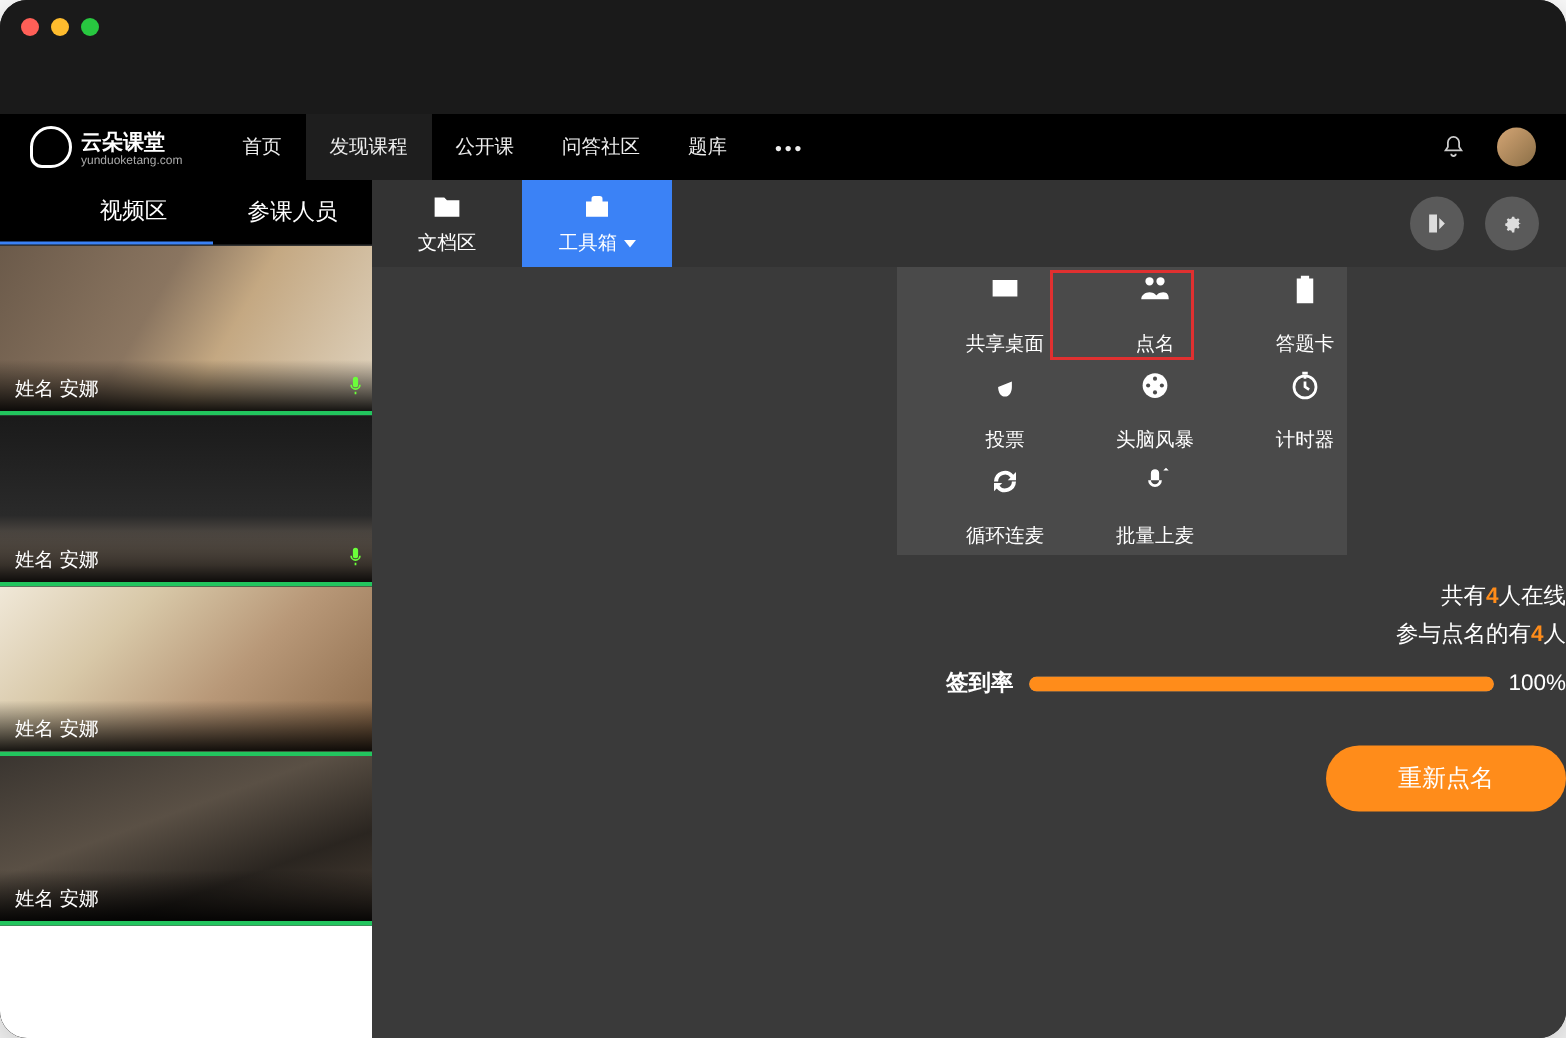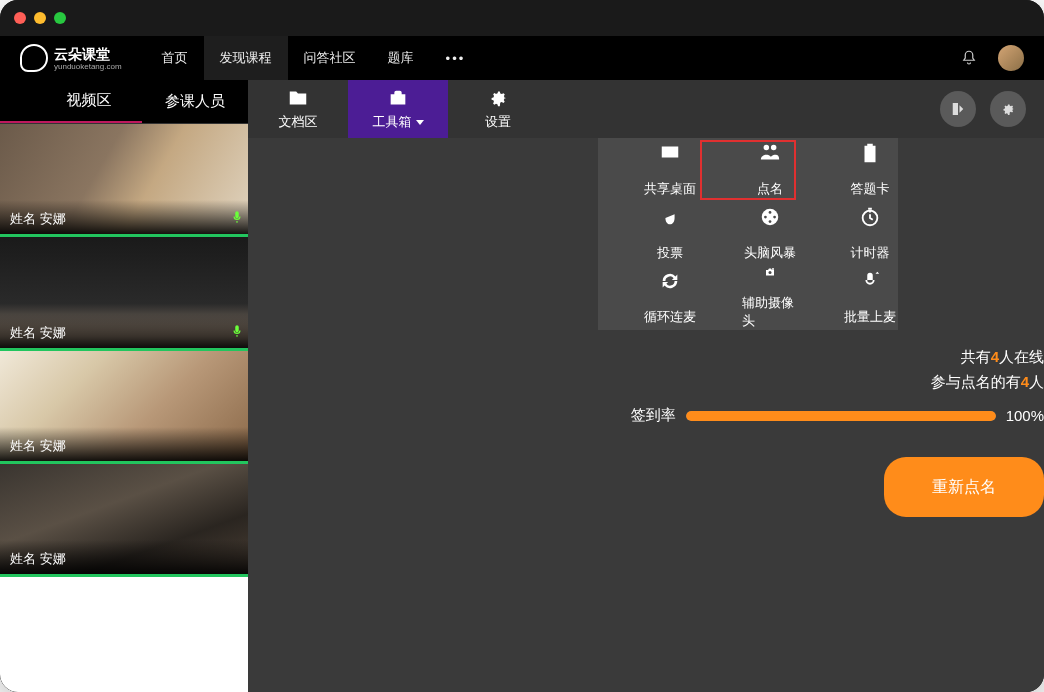--- a/index.html
+++ b/index.html
@@ -4,70 +4,70 @@
 <style>
 * { box-sizing: border-box; margin: 0; padding: 0; }
 body { font-family: -apple-system, "PingFang SC", "Microsoft YaHei", sans-serif; background: #fff; display: flex; justify-content: center; align-items: center; min-height: 100vh; }
 .window { width: 1044px; height: 692px; background: #1a1a1a; border-radius: 18px; overflow: hidden; position: relative; box-shadow: 0 10px 40px rgba(0,0,0,0.3); }
 .titlebar { height: 36px; background: #1a1a1a; display: flex; align-items: center; padding: 0 14px; }
 .traffic { display: flex; gap: 8px; }
 .dot { width: 12px; height: 12px; border-radius: 50%; }
 .dot.red { background: #ff5f57; }
 .dot.yellow { background: #febc2e; }
 .dot.green { background: #28c840; }
-.topnav { height: 44px; background: #000; display: flex; align-items: center; padding: 0 20px; gap: 0; color: #eee; font-size: 13px; }
+.topnav { height: 44px; background: #000; display: flex; align-items: center; padding: 0 20px; gap: 0; color: #eee; font-size: 13px; margin-top: 40px; }
 .logo { display: flex; align-items: center; gap: 6px; margin-right: 24px; }
 .logo-glyph { width: 28px; height: 28px; border: 2.5px solid #fff; border-radius: 50% 50% 50% 8px; border-bottom: 2.5px solid #fff; position: relative; }
 .logo-text { font-size: 14px; font-weight: 600; color:#fff; }
 .logo-sub { font-size: 8px; color: #aaa; margin-top:-2px; }
 .nav-item { padding: 0 16px; height: 44px; display: flex; align-items: center; cursor: pointer; }
 .nav-item.active { background: #1e1e1e; text-align: center; }
 .nav-more { padding: 0 16px; letter-spacing: 2px; }
 .nav-spacer { flex: 1; }
 .bell, .avatar { width: 26px; height: 26px; margin-left: 16px; display:flex; align-items:center; justify-content:center; }
 .avatar { border-radius: 50%; background: linear-gradient(135deg,#d4a574,#8b6f47); }
 .bell svg { width: 18px; height: 18px; }
 .content { display: flex; height: calc(692px - 36px - 44px); }
 .sidebar { width: 248px; background: #000; display: flex; flex-direction: column; }
 .tabs { display: flex; height: 44px; background: #000; border-bottom: 1px solid #333; }
 .tab { flex: 1; display: flex; align-items: center; justify-content: center; color: #fff; font-size: 15px; cursor: pointer; }
-.tab.active { border-bottom: 2px solid #be185d; padding-left: 36px; }
+.tab.active { border-bottom: 2px solid #3b82f6; padding-left: 36px; }
 .videos { flex: 1; overflow: hidden; display: flex; flex-direction: column; }
 .video-tile { position: relative; width: 100%; flex:1; min-height:0; background: #333; border-bottom:3px solid #22c55e; overflow:hidden; }
 .vt1 .fakevid{background:linear-gradient(120deg,#6b5a4a 0%,#8a7560 40%,#c4a882 60%,#e0d4c0 100%);}
 .vt2 .fakevid{background:linear-gradient(180deg,#1a1a1a 0%,#2a2a2a 60%,#8a7a6a 90%);}
 .vt3 .fakevid{background:linear-gradient(135deg,#f0e8d8 0%,#d8c8a8 30%,#b89878 60%,#8a6848 100%);}
 .vt4 .fakevid{background:linear-gradient(160deg,#3a3530 0%,#5a5045 40%,#2a2520 70%,#4a3f35 100%);}
 .fakevid{position:absolute;inset:0;}
 .participant-name { position: absolute; bottom: 0; left: 0; right: 0; background: linear-gradient(0deg, rgba(0,0,0,0.9), rgba(0,0,0,0)); color: #fff; font-size: 13px; padding: 10px 10px 6px; }
 .mic-ind { position: absolute; right: 4px; bottom: 10px; width: 14px; height: 14px; }
 .mic-ind svg { width:14px; height:14px; fill:#6bff3a; }
 .video-blank { background: #fff; height: 115px; }
 .main { flex: 1; background: #3a3a3a; position: relative; display: flex; flex-direction: column; }
 .mainbar { height: 58px; background: #333; display: flex; align-items: stretch; }
 .mb-item { width: 100px; display: flex; flex-direction: column; align-items: center; justify-content: center; gap: 4px; color: #fff; font-size: 13px; cursor: pointer; }
-.mb-item.toolbox { background: #4c1d95; }
+.mb-item.toolbox { background: #3b82f6; }
 .mb-item svg { width: 22px; height: 22px; fill: #fff; }
 .mb-spacer { flex: 1; }
 .mb-right { display: flex; align-items: center; gap: 14px; padding-right: 18px; }
 .circle-btn { width: 36px; height: 36px; border-radius: 50%; background: #5a5a5a; display: flex; align-items: center; justify-content: center; cursor: pointer; }
 .circle-btn svg { width: 18px; height: 18px; fill: #ddd; }
 .dropdown { position: absolute; left: 350px; top: 58px; width: 300px; background: #4a4a4a; display: grid; grid-template-columns: repeat(3,1fr); z-index: 10; }
 .dd-item { height: 64px; display: flex; flex-direction: column; align-items: center; justify-content: center; gap: 16px; color: #fff; font-size: 13px; cursor: pointer; padding-left: 44px; }
 .dd-item svg { width: 22px; height: 22px; fill: #fff; }
 .dd-item.highlighted { outline: 2.5px solid #e03030; outline-offset: -4px; text-align: center; }
 .stats { flex: 1; display: flex; flex-direction: column; align-items: flex-end; justify-content: flex-start; padding-top: 210px; color: #fff; }
 .stat-line { font-size: 15px; margin-bottom: 6px; }
 .stat-line .num { color: #ff8c1a; font-weight: 600; }
 .progress-row { display: flex; align-items: center; gap: 10px; margin-top: 8px; }
-.progress-label { font-size: 15px; }
+.progress-label { font-size: 15px; font-weight: bold; }
 .progress-bar { width: 310px; height: 10px; background: #666; border-radius: 5px; overflow: hidden; }
 .progress-fill { height: 100%; background: #ff8c1a; border-radius: 5px; }
 .progress-pct { font-size: 15px; }
-.cta-btn { margin-top: 32px; width: 160px; height: 60px; background: #ff8c1a; border-radius: 22px; display: flex; align-items: center; justify-content: center; color: #fff; font-size: 16px; cursor: pointer; }
+.cta-btn { margin-top: 32px; width: 160px; height: 44px; background: #ff8c1a; border-radius: 22px; display: flex; align-items: center; justify-content: center; color: #fff; font-size: 16px; cursor: pointer; }
 .caret { display:inline-block; margin-left:4px; width:0; height:0; border-left:4px solid transparent; border-right:4px solid transparent; border-top:5px solid #fff; vertical-align:middle;}
 </style>
 </head>
 <body>
 
 <div class="window">
   <div class="titlebar">
     <div class="traffic">
       <div class="dot red"></div>
       <div class="dot yellow"></div>
@@ -78,20 +78,21 @@
   <div class="topnav">
     <div class="logo">
       <div class="logo-glyph"></div>
       <div>
         <div class="logo-text">云朵课堂</div>
         <div class="logo-sub">yunduoketang.com</div>
       </div>
     </div>
     <div class="nav-item">首页</div>
     <div class="nav-item active">发现课程</div>
+    <div class="nav-item">公开课</div>
     <div class="nav-item">问答社区</div>
     <div class="nav-item">题库</div>
     <div class="nav-more">•••</div>
     <div class="nav-spacer"></div>
     <div class="bell">
       <svg viewBox="0 0 24 24">
           <path fill="none" stroke="#ccc" stroke-width="1.6" d="M12 3a5 5 0 015 5v4l2 3H5l2-3V8a5 5 0 015-5zM10 18a2 2 0 004 0"></path>
         </svg>
     </div>
     <div class="avatar"></div>
@@ -136,26 +137,20 @@
           <svg viewBox="0 0 24 24">
               <path d="M3 5h7l2 2h9v12H3z"></path>
             </svg>
           <span>文档区</span>
         </div>
         <div class="mb-item toolbox">
           <svg viewBox="0 0 24 24">
               <path d="M4 8h16v11H4zM8 8V6a2 2 0 012-2h4a2 2 0 012 2v2"></path>
             </svg>
           <span><span>工具箱</span><span class="caret"></span></span>
-        </div>
-        <div class="mb-item">
-          <svg viewBox="0 0 24 24">
-              <path d="M12 8a4 4 0 110 8 4 4 0 010-8zm9 4l-2 .5a7 7 0 01-.7 1.7l1 1.8-1.4 1.4-1.8-1a7 7 0 01-1.7.7L14 21h-2l-.5-2a7 7 0 01-1.7-.7l-1.8 1-1.4-1.4 1-1.8A7 7 0 017 14.5L5 14v-2l2-.5a7 7 0 01.7-1.7l-1-1.8L8.1 6.6l1.8 1a7 7 0 011.7-.7L12 5h2l.5 2a7 7 0 011.7.7l1.8-1 1.4 1.4-1 1.8a7 7 0 01.7 1.7z"></path>
-            </svg>
-          <span>设置</span>
         </div>
         <div class="mb-spacer"></div>
         <div class="mb-right">
           <div class="circle-btn">
             <svg viewBox="0 0 24 24">
                 <path d="M14 7l5 5-5 5M19 12H9M12 4H5v16h7"></path>
               </svg>
           </div>
           <div class="circle-btn">
             <svg viewBox="0 0 24 24">
@@ -208,28 +203,20 @@
           <span>计时器</span>
         </div>
         <div class="dd-item">
           <svg viewBox="0 0 24 24">
               <path d="M4 12a8 8 0 0114-5l2-2v6h-6l2-2a5 5 0 00-9 3m13 0a8 8 0 01-14 5l-2 2v-6h6l-2 2a5 5 0 009-3"></path>
             </svg>
           <span>循环连麦</span>
         </div>
         <div class="dd-item">
           <svg viewBox="0 0 24 24">
-              <path d="M4 8h4l2-3h4l2 3h4v11H4z"></path>
-              <circle cx="12" cy="13" r="3" fill="#4a4a4a"></circle>
-              <circle cx="18" cy="6" r="2"></circle>
-            </svg>
-          <span>辅助摄像头</span>
-        </div>
-        <div class="dd-item">
-          <svg viewBox="0 0 24 24">
               <path d="M12 3a3 3 0 013 3v5a3 3 0 01-6 0V6a3 3 0 013-3zM7 11a5 5 0 0010 0M12 18v3M9 21h6M18 4l2-2 2 2"></path>
             </svg>
           <span>批量上麦</span>
         </div>
       </div>
 
       <div class="stats">
         <div class="stat-line">
           <span>共有</span><span class="num">4</span><span>人在线</span>
         </div>

